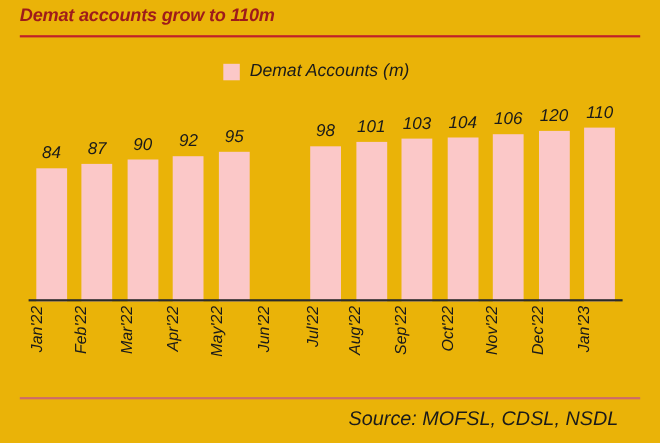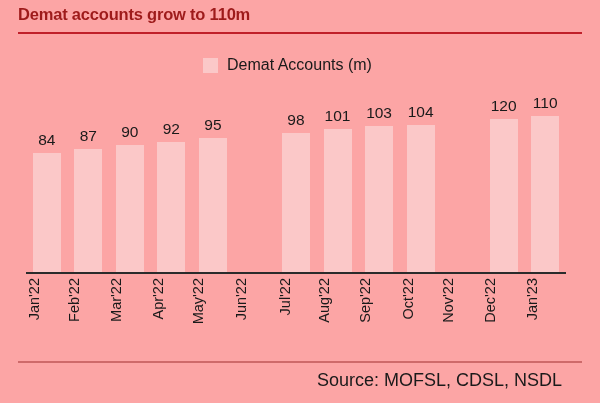--- a/index.html
+++ b/index.html
@@ -7,22 +7,23 @@
     padding: 0;
     background: #ffffff;
   }
   body {
     font-family: "Liberation Sans", sans-serif;
   }
   #slide {
     position: relative;
     width: 600px;
     height: 403px;
-    background: #fca5a5;
+    background: #eab308;
     overflow: hidden;
+    font-style: italic;
   }
 
   
   #title {
     position: absolute;
     left: 18px;
     top: 5px;
     font-size: 16.5px;
     font-weight: bold;
     color: #9E1B1B;
@@ -185,20 +186,24 @@
         <div class="bar-label" style="bottom: 148.984px;">101</div>
       </div>
       <div class="bar-slot" style="left: 332.308px; width: 41.5385px;">
         <div class="bar" style="height: 147.855px; background: rgb(251, 200, 200);"></div>
         <div class="bar-label" style="bottom: 151.855px;">103</div>
       </div>
       <div class="bar-slot" style="left: 373.846px; width: 41.5385px;">
         <div class="bar" style="height: 149.29px; background: rgb(251, 200, 200);"></div>
         <div class="bar-label" style="bottom: 153.29px;">104</div>
       </div>
+      <div class="bar-slot" style="left: 415.385px; width: 41.5385px;">
+        <div class="bar" style="height: 152.161px; background: rgb(251, 200, 200);"></div>
+        <div class="bar-label" style="bottom: 156.161px;">106</div>
+      </div>
       <div class="bar-slot" style="left: 456.923px; width: 41.5385px;">
         <div class="bar" style="height: 155.032px; background: rgb(251, 200, 200);"></div>
         <div class="bar-label" style="bottom: 159.032px;">120</div>
       </div>
       <div class="bar-slot" style="left: 498.462px; width: 41.5385px;">
         <div class="bar" style="height: 157.903px; background: rgb(251, 200, 200);"></div>
         <div class="bar-label" style="bottom: 161.903px;">110</div>
       </div>
     </div>
   <div id="axis-line"></div>

